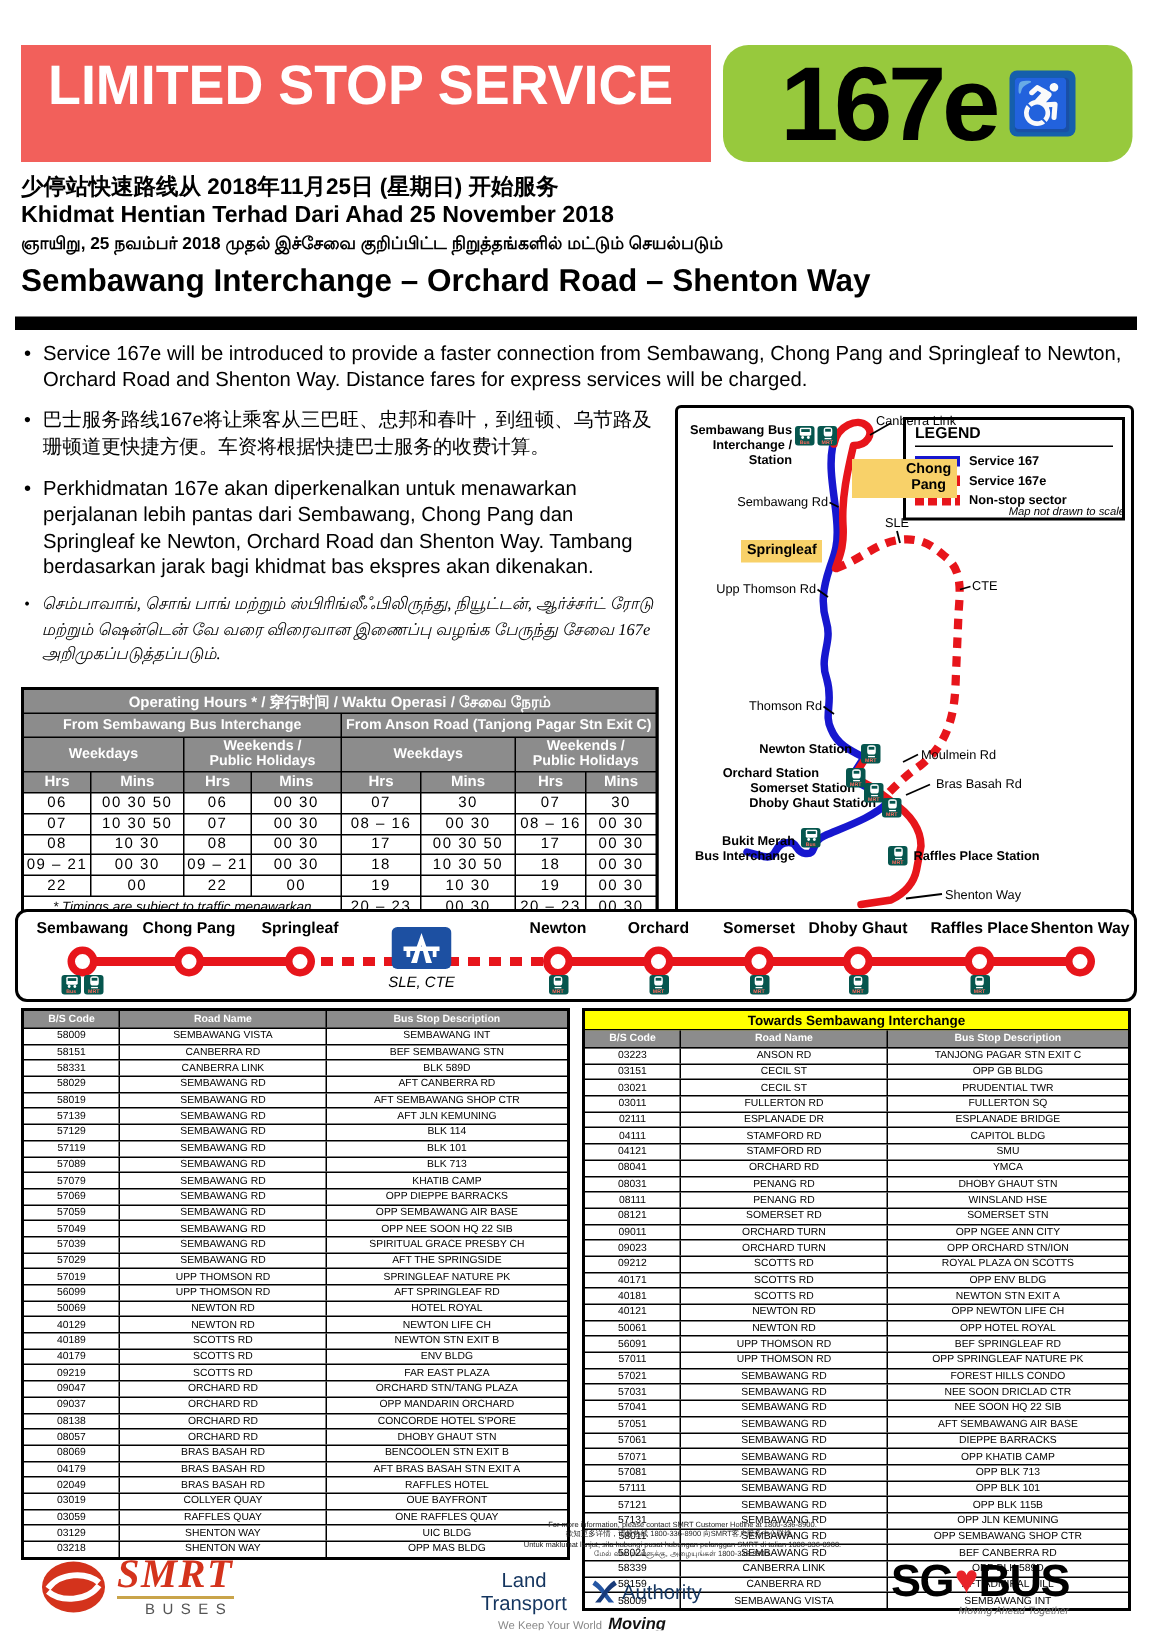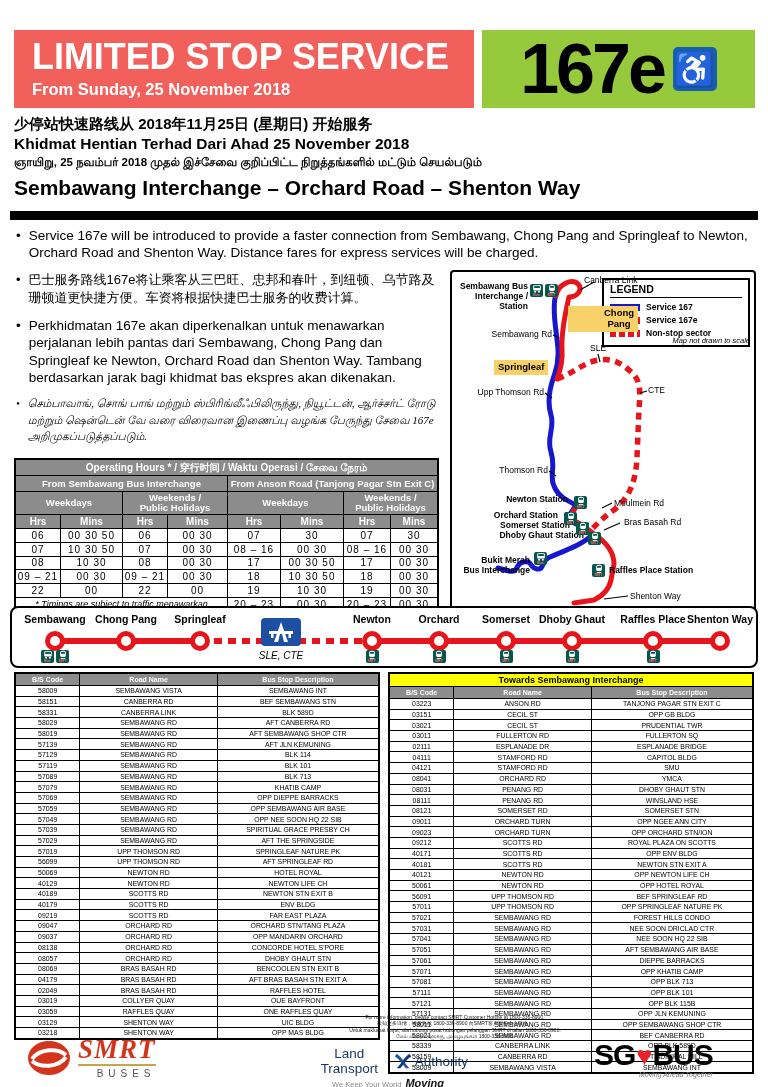--- a/index.html
+++ b/index.html
@@ -5,21 +5,21 @@
   html,body{margin:0;padding:0;background:#fff;}
   .page{position:relative;width:768px;height:1087px;background:#fff;overflow:hidden;
         font-family:"Liberation Sans",sans-serif;color:#000;}
 
   
   .banner{position:absolute;left:14px;top:30px;width:460px;height:78px;background:#f2605b;
           box-sizing:border-box;padding:8px 0 0 18px;color:#fff;}
   .banner-title{font-size:37px;font-weight:bold;line-height:1.05;transform:scaleX(.97);transform-origin:left;white-space:nowrap;}
   .banner-sub{font-size:16.5px;font-weight:bold;margin-top:3px;}
   .service-box{position:absolute;left:482px;top:30px;width:273px;height:78px;background:#97c93d;
-               display:flex;align-items:center;justify-content:center;gap:9px;}
+               display:flex;align-items:center;justify-content:center;gap:9px;border-radius:17px;}
   .service-num{font-size:70px;font-weight:bold;line-height:1;letter-spacing:-3px;}
   .wheel-box{width:44px;height:44px;background:#155fac;border-radius:5px;color:#fff;
              display:flex;align-items:center;justify-content:center;font-size:33px;}
 
   .lang-zh{position:absolute;left:14px;top:115px;font-size:15px;font-weight:bold;}
   .lang-ms{position:absolute;left:14px;top:135px;font-size:15.5px;font-weight:bold;}
   .lang-ta{position:absolute;left:14px;top:156px;font-size:11.5px;font-weight:bold;}
   .route-title{position:absolute;left:14px;top:176px;font-size:21px;font-weight:bold;}
   .divider{position:absolute;left:10px;top:211px;width:748px;height:9px;background:#000;}
 
@@ -93,32 +93,31 @@
   .smrt{position:absolute;left:26px;top:1036px;display:flex;align-items:center;gap:6px;}
   .smrt-text{display:flex;flex-direction:column;align-items:flex-end;}
   .smrt-word{font-size:27px;font-weight:bold;font-style:italic;color:#d4331c;line-height:1;
              border-bottom:2.5px solid #c9a44a;padding-bottom:1px;letter-spacing:1px;font-family:Liberation Serif, serif;}
   .smrt-buses{font-size:10px;letter-spacing:5px;color:#555;margin-top:2px;}
   .lta{position:absolute;left:308px;top:1046px;width:160px;text-align:center;}
   .lta-line{display:flex;align-items:center;justify-content:center;gap:3px;font-size:13.5px;color:#14355f;}
   .lta-tag{margin-top:1px;font-size:7.5px;color:#888;display:flex;align-items:baseline;justify-content:center;gap:4px;}
   .lta-moving{font-size:11px;font-weight:bold;font-style:italic;color:#111;border-bottom:1.5px solid #d22a1e;}
   .sgbus{position:absolute;left:594px;top:1040px;text-align:right;}
-  .sgbus-row{display:flex;align-items:flex-end;font-weight:bold;font-size:30px;letter-spacing:-1px;line-height:1;}
+  .sgbus-row{display:flex;align-items:flex-start;font-weight:bold;font-size:30px;letter-spacing:-1px;line-height:1;}
   .sgbus-heart{color:#e8232a;font-size:27px;margin:0 1px;}
   .sgbus-tag{font-size:7px;font-style:italic;color:#777;margin-top:1px;}
 </style>
 </head>
 <body>
 
 <div class="page">
 
   <div class="banner">
     <div class="banner-title">LIMITED STOP SERVICE</div>
-    <div class="banner-sub">From Sunday, 25 November 2018</div>
   </div>
   <div class="service-box">
     <span class="service-num">167e</span>
     <span class="wheel-box">♿</span>
   </div>
 
   <div class="lang-zh">少停站快速路线从 2018年11月25日 (星期日) 开始服务</div>
   <div class="lang-ms">Khidmat Hentian Terhad Dari Ahad 25 November 2018</div>
   <div class="lang-ta">ஞாயிறு, 25 நவம்பர் 2018 முதல் இச்சேவை குறிப்பிட்ட நிறுத்தங்களில் மட்டும் செயல்படும்</div>
   <div class="route-title">Sembawang Interchange – Orchard Road – Shenton Way</div>
@@ -190,21 +189,21 @@
     <div class="ybox" style="left:116px;top:34px;padding-left:36px;">Chong
 Pang</div>
     <div class="map-label right" style="left:24px;top:58px;width:76px;">Sembawang Rd</div>
     <div class="ybox" style="left:42px;top:88px;">Springleaf</div>
     <div class="map-label" style="left:138px;top:72px;">SLE</div>
     <div class="map-label right" style="left:8px;top:116px;width:84px;">Upp Thomson Rd</div>
     <div class="map-label" style="left:196px;top:114px;">CTE</div>
     <div class="map-label right" style="left:40px;top:194px;width:56px;">Thomson Rd</div>
     <div class="map-label bold right" style="left:28px;top:223px;width:88px;">Newton Station</div>
     <div class="map-label" style="left:162px;top:227px;">Moulmein Rd</div>
-    <div class="map-label bold right" style="left:12px;top:239px;width:94px;">Orchard Station</div>
+    <div class="map-label bold right" style="left:0;top:239px;width:94px;">Orchard Station</div>
     <div class="map-label bold right" style="left:24px;top:249px;width:94px;">Somerset Station</div>
     <div class="map-label bold right" style="left:30px;top:259px;width:102px;">Dhoby Ghaut Station</div>
     <div class="map-label" style="left:172px;top:246px;">Bras Basah Rd</div>
     <div class="map-label bold right pre" style="left:4px;top:284px;width:74px;">Bukit Merah
 Bus Interchange</div>
     <div class="map-label bold" style="left:157px;top:294px;">Raffles Place Station</div>
     <div class="map-label" style="left:178px;top:320px;">Shenton Way</div>
   <span class="chip" style="position: absolute; left: 78px; top: 12px;">
         <svg width="10" height="10" viewBox="0 0 10 10">
           <rect x="1" y="1.2" width="8" height="5.6" rx="1" fill="#fff"></rect>

